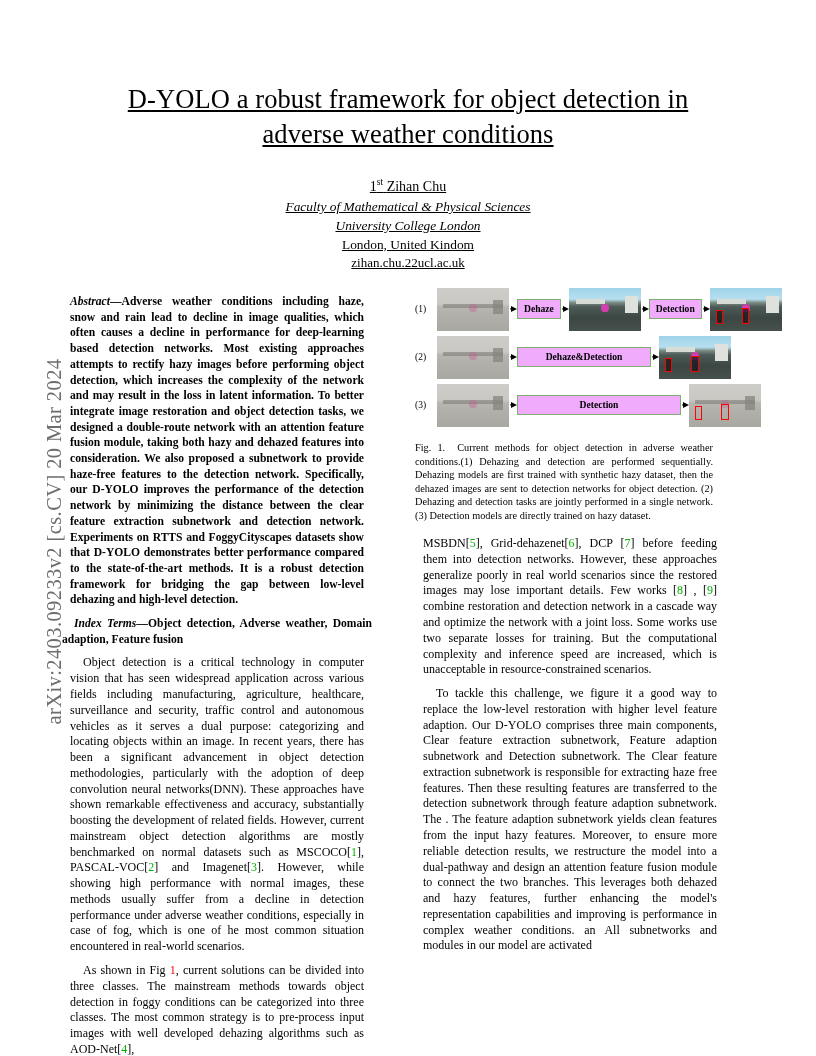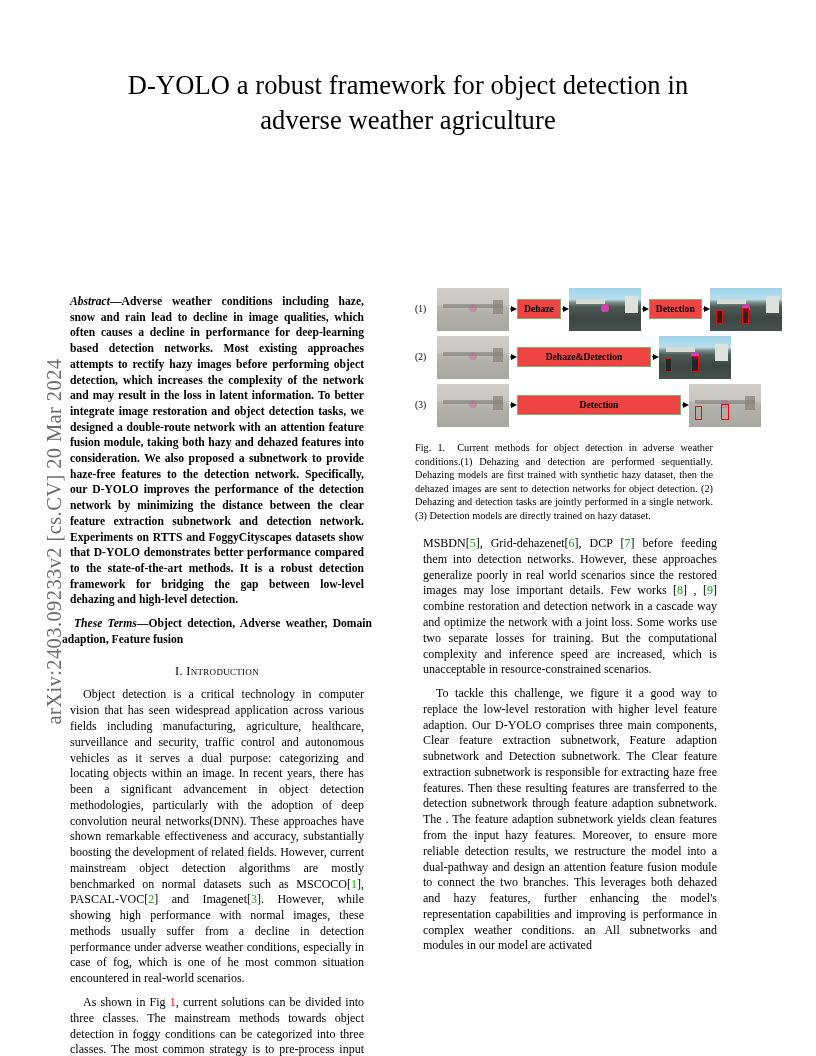--- a/index.html
+++ b/index.html
@@ -37,23 +37,24 @@
     position: absolute;
     left: 0; top: 0;
     width: 816px;
     height: 1056px;
   }
 
   
   #title-block {
     position: absolute;
     left: 62px;
-    top: 68px;
+    top: 82px;
     width: 692px;
     text-align: center;
+    text-decoration: underline;
   }
   #paper-title {
     font-size: 26.5px;
     line-height: 1.33;
     font-weight: normal;
     margin: 0;
     letter-spacing: 0.1px;
   }
   #author-block {
     margin-top: 24px;
@@ -247,21 +248,21 @@
     position: absolute;
     right: 0; top: 50%;
     width: 0; height: 0;
     border-top: 3.6px solid transparent;
     border-bottom: 3.6px solid transparent;
     border-left: 6px solid #000;
     transform: translateY(-50%);
   }
   .procbox {
     flex: 0 0 auto;
-    background: #ef4444;
+    background: #f0abfc;
     border: 1.1px solid #7fae73;
     font-size: 9.6px;
     font-weight: bold;
     text-align: center;
     padding: 3.5px 6px;
     white-space: nowrap;
     line-height: 1.05;
   }
   .procbox.wide   { min-width: 120px; font-family: Liberation Serif, serif; }
   .procbox.widest { min-width: 150px; }
@@ -277,37 +278,43 @@
 </head>
 <body>
 
 <div id="page">
 
   <div id="arxiv-stamp">arXiv:2403.09233v2  [cs.CV]  20 Mar 2024</div>
 
   <div id="title-block">
     <h1 id="paper-title">
       <span>D-YOLO a robust framework for object detection in</span><br>
-      <span>adverse weather agriculture</span>
+      <span>adverse weather conditions</span>
     </h1>
 
+    <div id="author-block">
+      <div class="author-name">
+        <span>1</span><sup>st</sup>
+        <span>Zihan Chu</span>
+      </div>
+      <div class="author-affil">Faculty of Mathematical &amp; Physical Sciences</div>
+      <div class="author-affil">University College London</div>
+      <div class="author-plain">London, United Kindom</div>
+      <div class="author-email">zihan.chu.22ucl.ac.uk</div>
+    </div>
   </div>
 
   <div id="columns">
 
     <div class="col" id="col-left">
 
       <p id="abstract"><span class="lead">Abstract</span><span>—</span><span>Adverse weather conditions including haze, snow and rain lead to decline in image qualities, which often causes a decline in performance for deep-learning based detection networks. Most existing approaches attempts to rectify hazy images before performing object detection, which increases the complexity of the network and may result in the loss in latent information. To better integrate image restoration and object detection tasks, we designed a double-route network with an attention feature fusion module, taking both hazy and dehazed features into consideration. We also proposed a subnetwork to provide haze-free features to the detection network. Specifically, our D-YOLO improves the performance of the detection network by minimizing the distance between the clear feature extraction subnetwork and detection network. Experiments on RTTS and FoggyCityscapes datasets show that D-YOLO demonstrates better performance compared to the state-of-the-art methods. It is a robust detection framework for bridging the gap between low-level dehazing and high-level detection.</span></p>
 
-      <p id="index-terms"><span class="lead">These Terms</span><span>—</span><span>Object detection, Adverse weather, Domain adaption, Feature fusion</span></p>
-
-      <div class="section-head">
-        <span class="numeral">I.</span>
-        <span>Introduction</span>
-      </div>
+      <p id="index-terms"><span class="lead">Index Terms</span><span>—</span><span>Object detection, Adverse weather, Domain adaption, Feature fusion</span></p>
+
 
       <p class="body"><span>Object detection is a critical technology in computer vision that has seen widespread application across various fields including manufacturing, agriculture, healthcare, surveillance and security, traffic control and autonomous vehicles as it serves a dual purpose: categorizing and locating objects within an image. In recent years, there has been a significant advancement in object detection methodologies, particularly with the adoption of deep convolution neural networks(DNN). These approaches have shown remarkable effectiveness and accuracy, substantially boosting the development of related fields. However, current mainstream object detection algorithms are mostly benchmarked on normal datasets such as MSCOCO[</span><span class="cite">1</span><span>], PASCAL-VOC[</span><span class="cite">2</span><span>] and Imagenet[</span><span class="cite">3</span><span>]. However, while showing high performance with normal images, these methods usually suffer from a decline in detection performance under adverse weather conditions, especially in case of fog, which is one of he most common situation encountered in real-world scenarios.</span></p>
 
       <p class="body"><span>As shown in Fig </span><span class="ref">1</span><span>, current solutions can be divided into three classes. The mainstream methods towards object detection in foggy conditions can be categorized into three classes. The most common strategy is to pre-process input images with well developed dehazing algorithms such as AOD-Net[</span><span class="cite">4</span><span>],</span></p>
 
     </div>
 
     <div class="col" id="col-right">
 
       <div id="figure-1">

